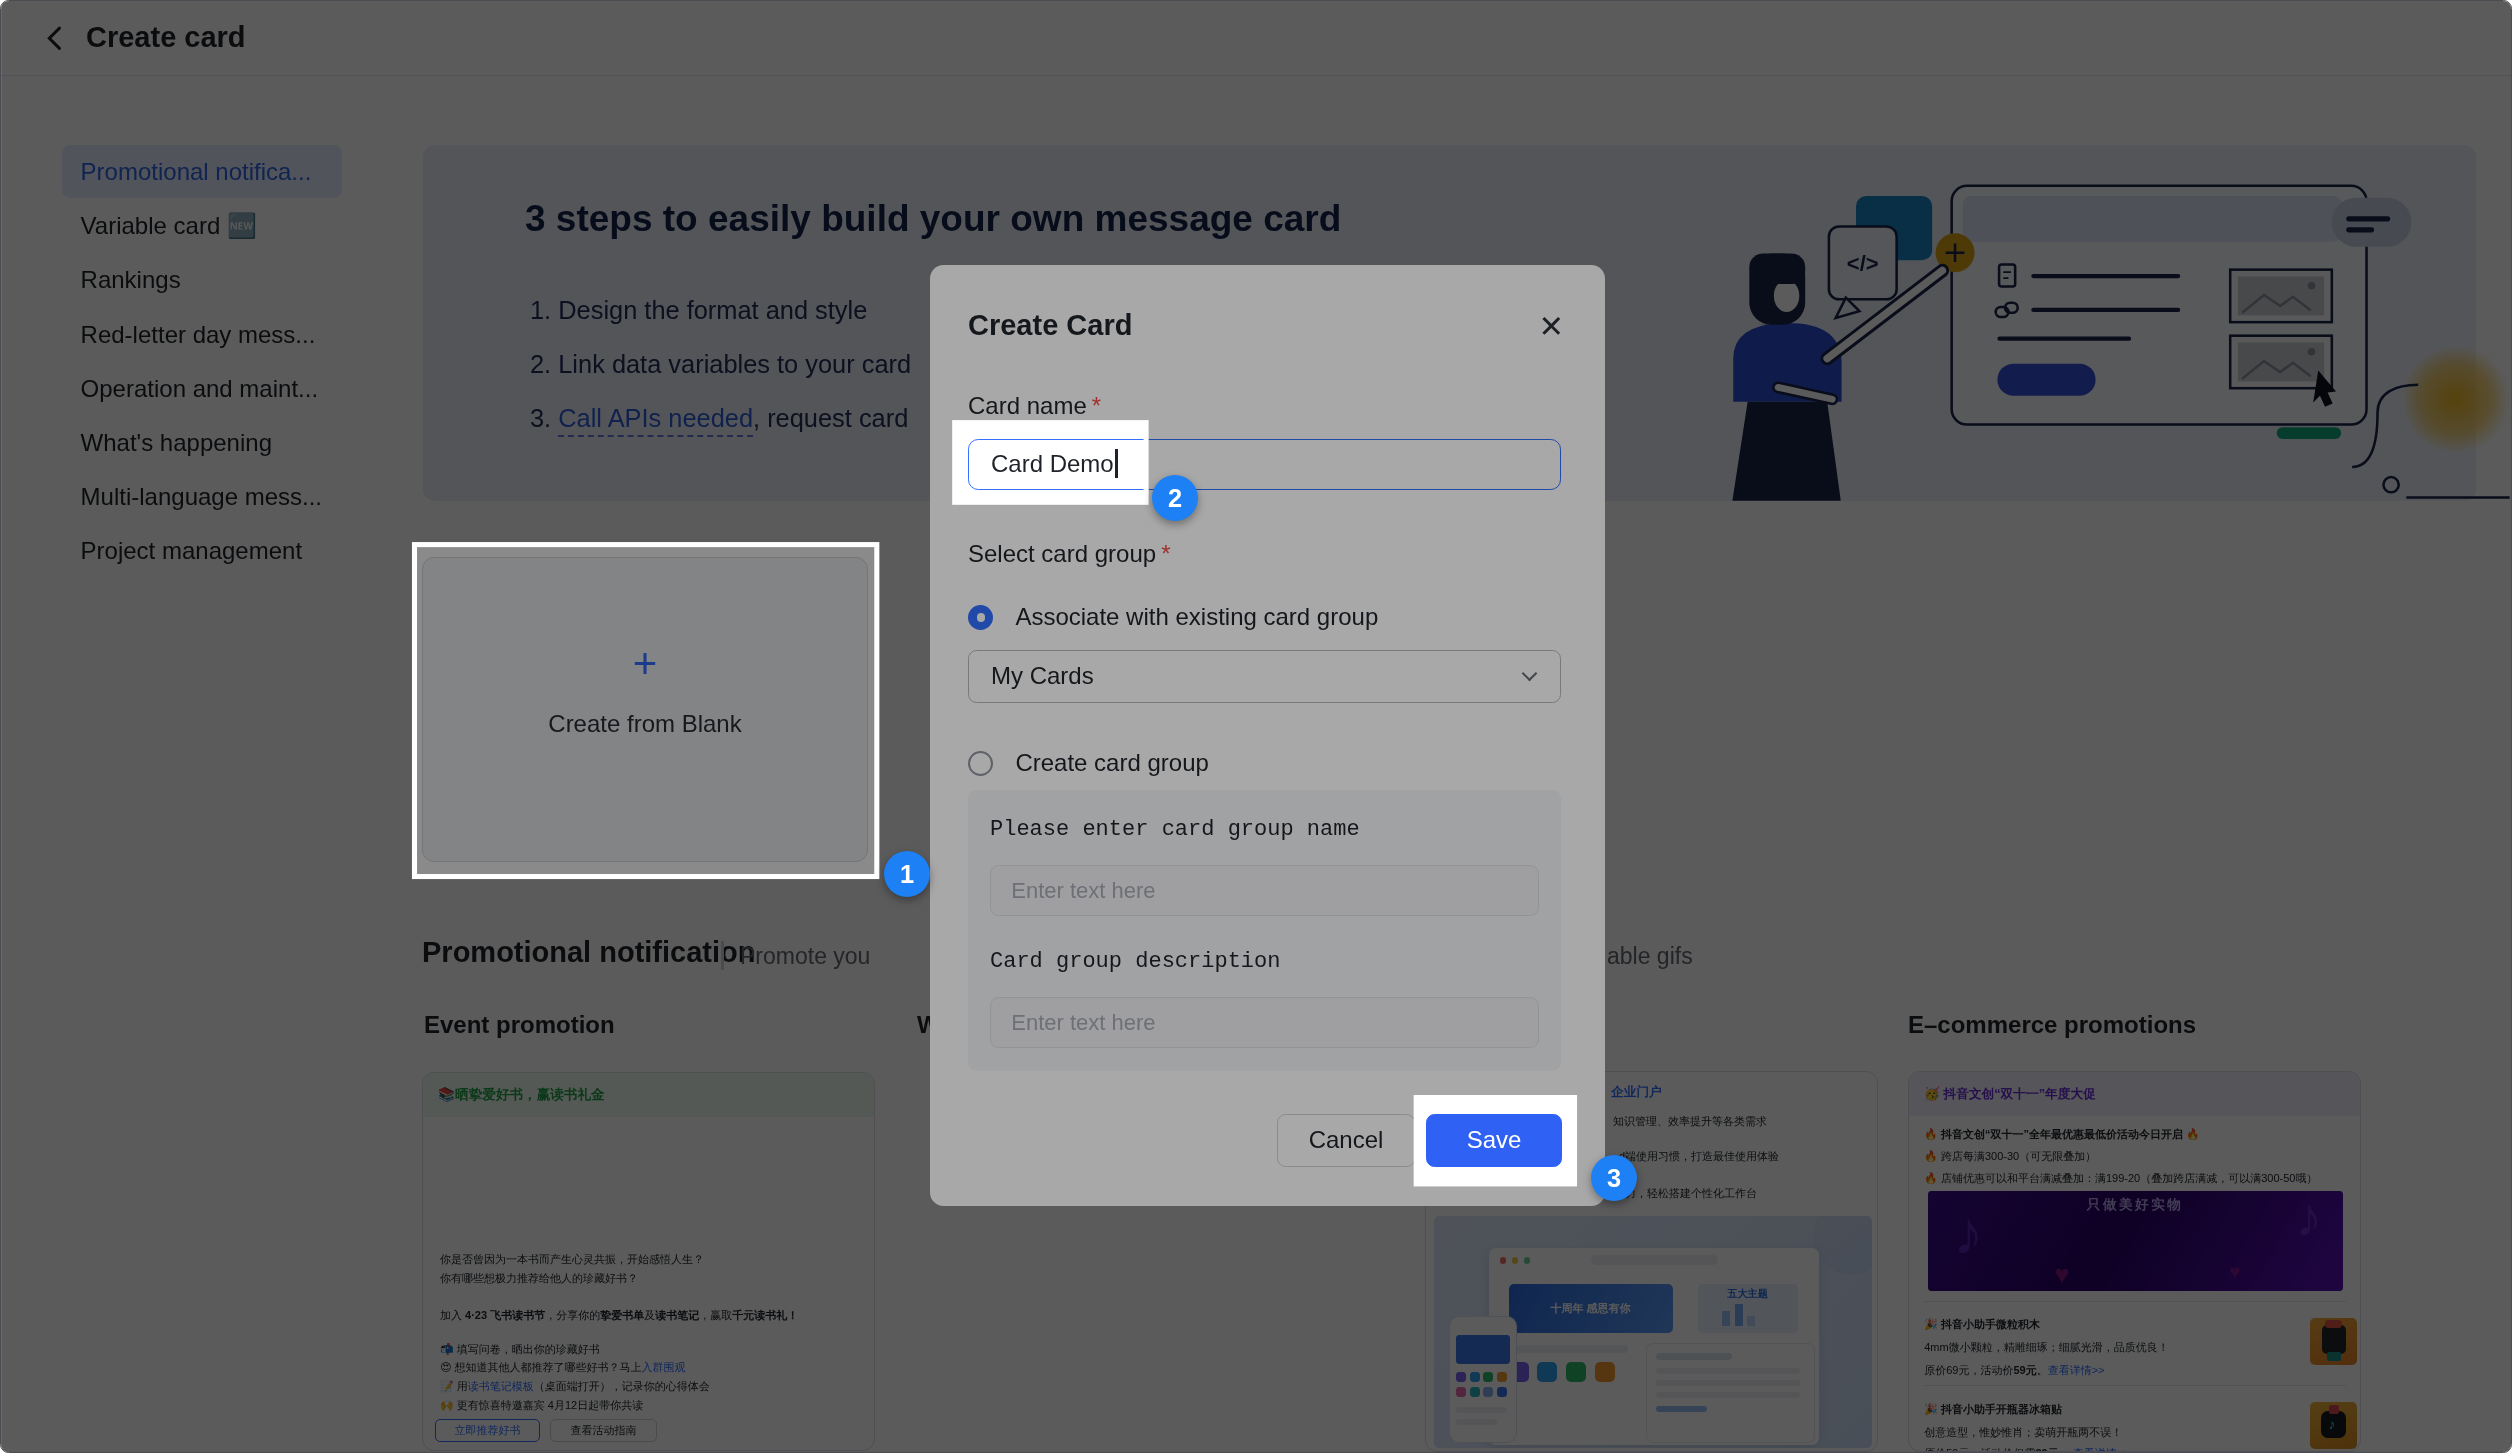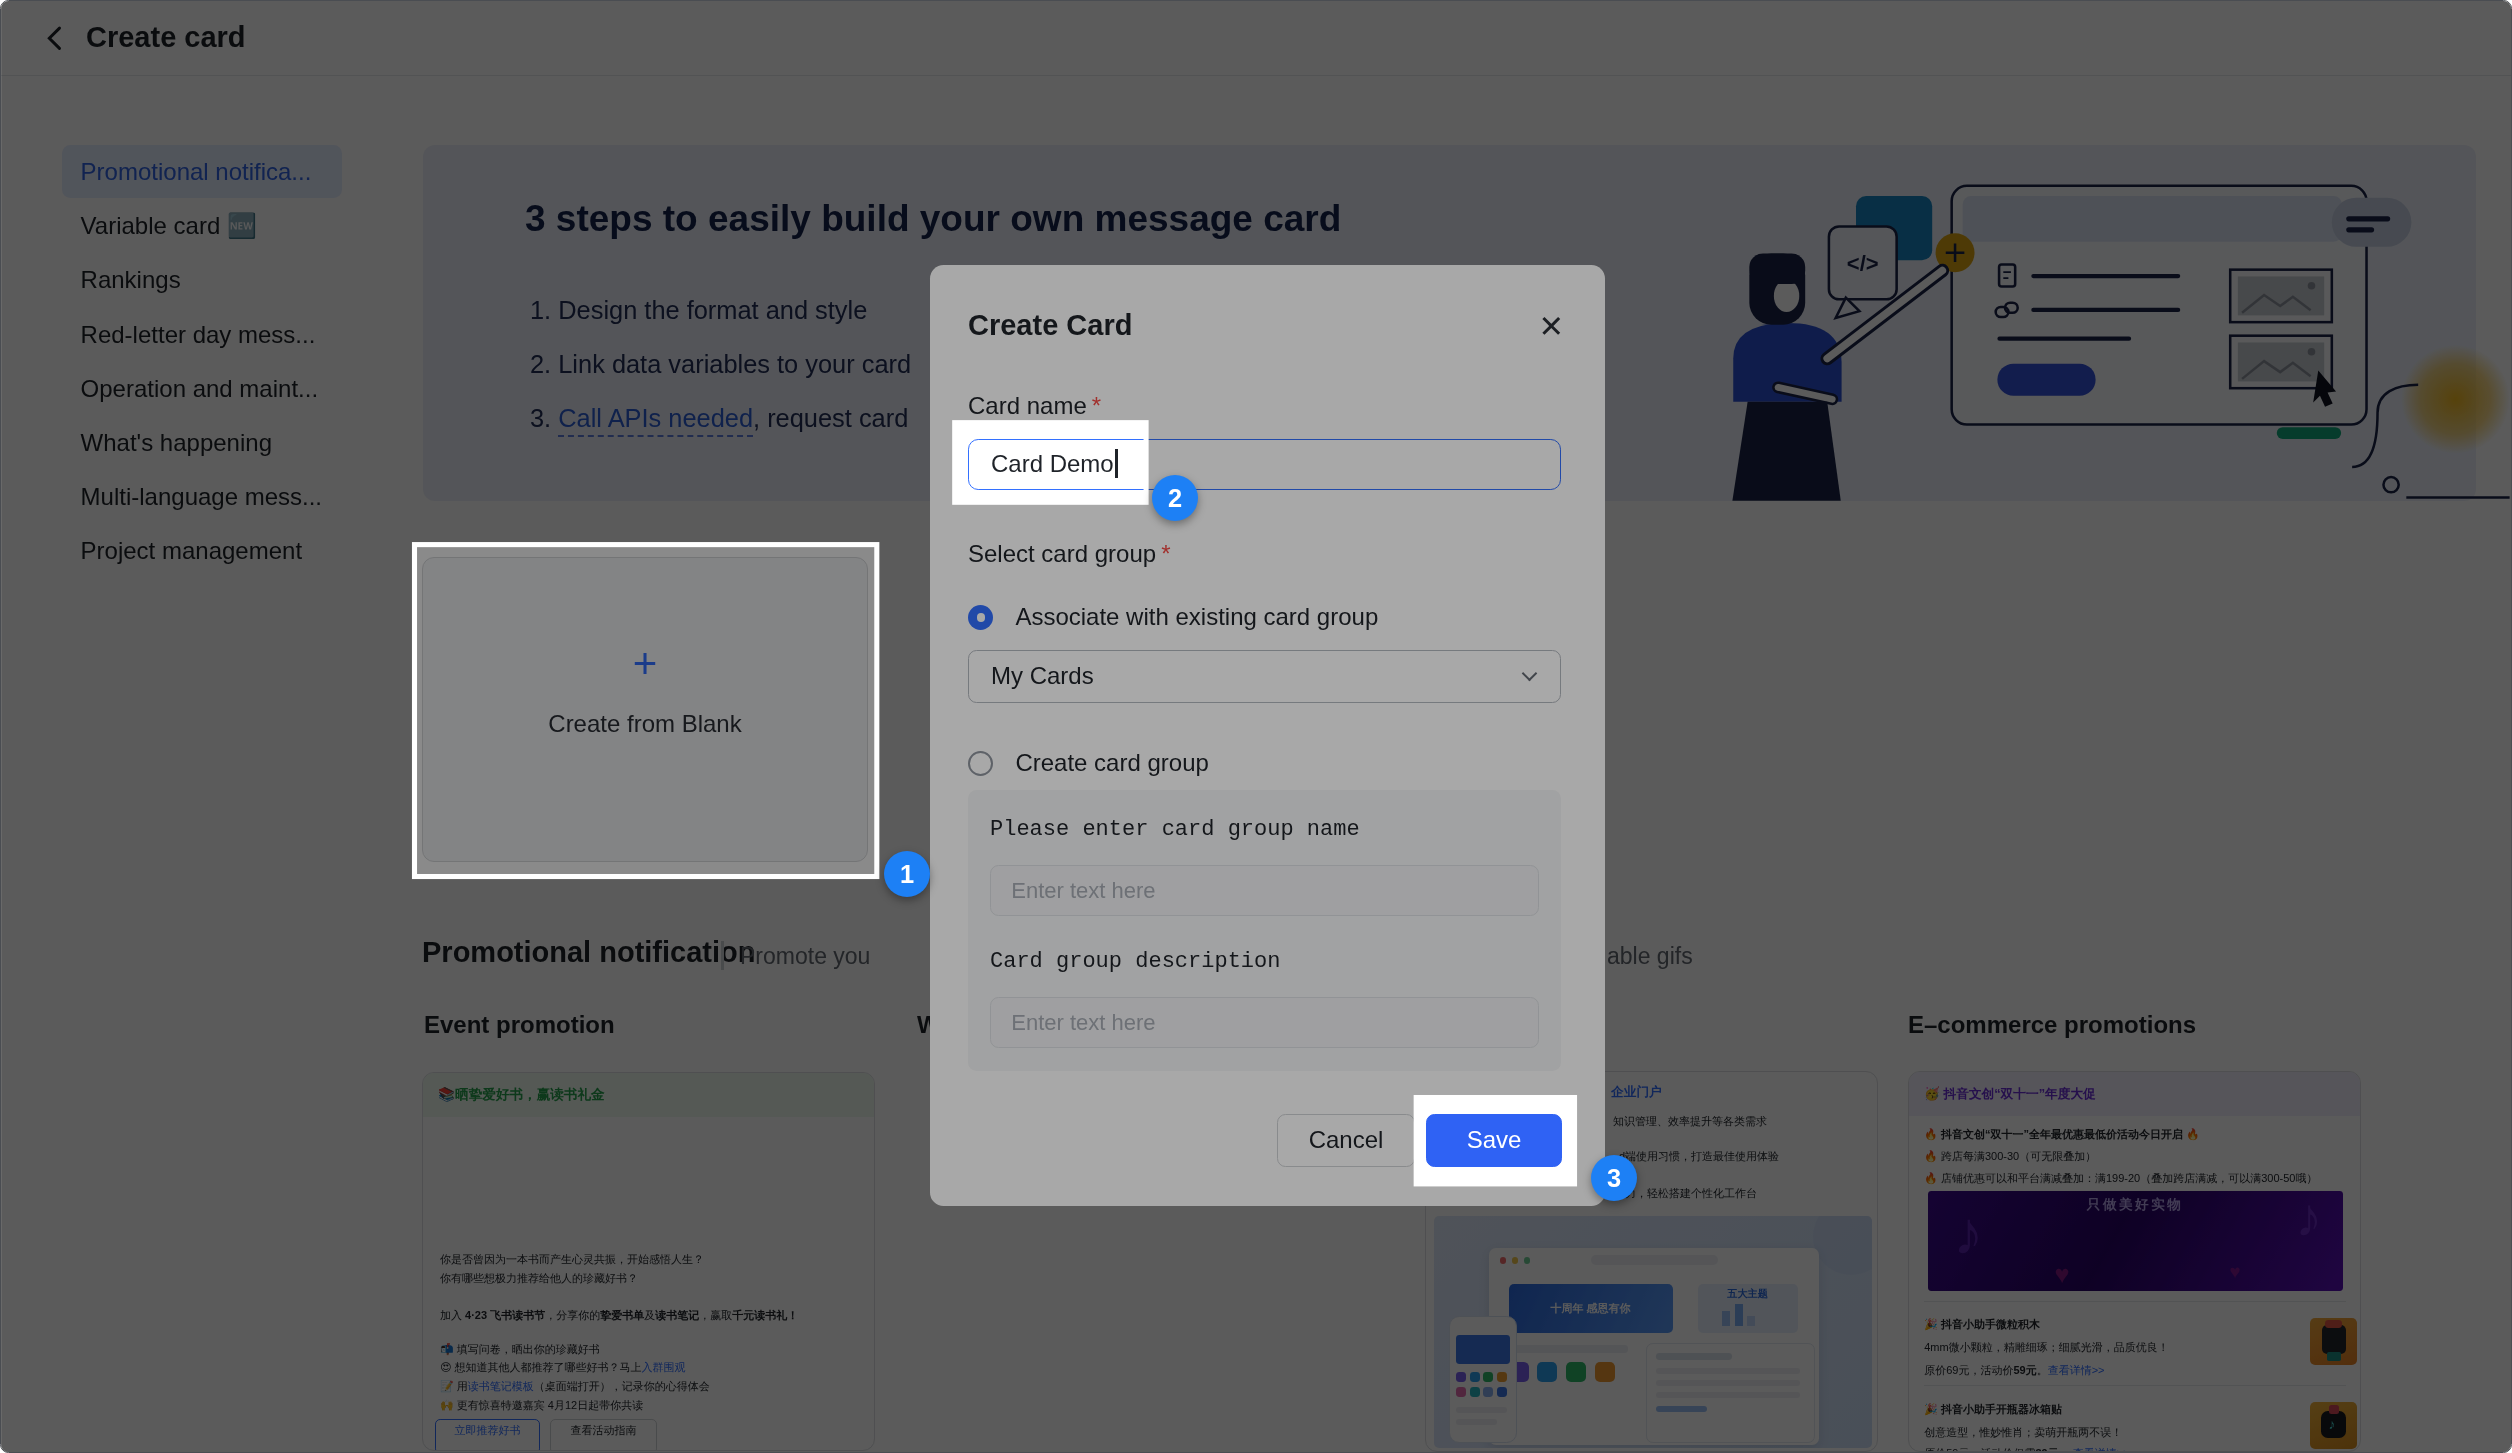--- a/index.html
+++ b/index.html
@@ -41,21 +41,21 @@
   .gal-h { position:absolute; top:1010px; font-size:24px; font-weight:600; white-space:nowrap; }
 
   
   .tcard { position:absolute; width:453px; background:#fff; border:1.7px solid #dee0e3;
            border-radius:12px; overflow:hidden; cursor:pointer; }
   .strip { position:absolute; left:0; top:0; width:100%; height:44px; line-height:44px;
            padding-left:15.2px; font-size:13.6px; font-weight:700; white-space:nowrap; }
   .small { font-size:11px; line-height:17px; white-space:nowrap; }
   .c1p { position:absolute; left:17px; color:#24282e; }
   .blue { color:#3370ff; } .bb { font-weight:700; }
-  .cbtn { position:absolute; height:35px; line-height:21px; border-radius:5.1px; font-size:11px;
+  .cbtn { position:absolute; height:23px; line-height:21px; border-radius:5.1px; font-size:11px;
           text-align:center; background:#fff; }
   .c1banner { position:absolute; left:15.2px; top:51px; width:423px; height:115px; border-radius:3.4px;
               background:linear-gradient(100deg,#cfe9dc,#e8f5ee 55%,#d6eee2); overflow:hidden; }
   .c4banner { position:absolute; left:18.6px; top:119px; width:415px; height:100px; border-radius:3.4px;
               background:linear-gradient(120deg,#3c0b8e 0%,#2a0668 45%,#5a10b8 100%); overflow:hidden; text-align:center; }
   .divider { position:absolute; left:15.2px; width:422px; height:0.8px; background:#e8eaed; }
   .thumb { position:absolute; left:401px; width:47px; height:47px; border-radius:5.1px; overflow:hidden; }
   .statbox { position:absolute; top:151px; width:137px; height:41px; background:#f2f3f5; border-radius:5.1px; text-align:center; }
   .statbox .lb { font-size:11px; font-weight:700; margin-top:5.1px; }
   .statbox .vl { font-size:12px; font-weight:700; margin-top:1.7px; }

